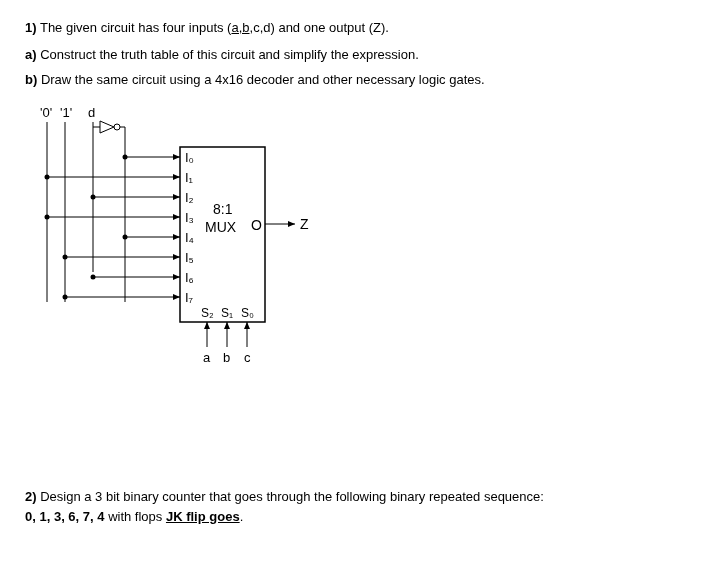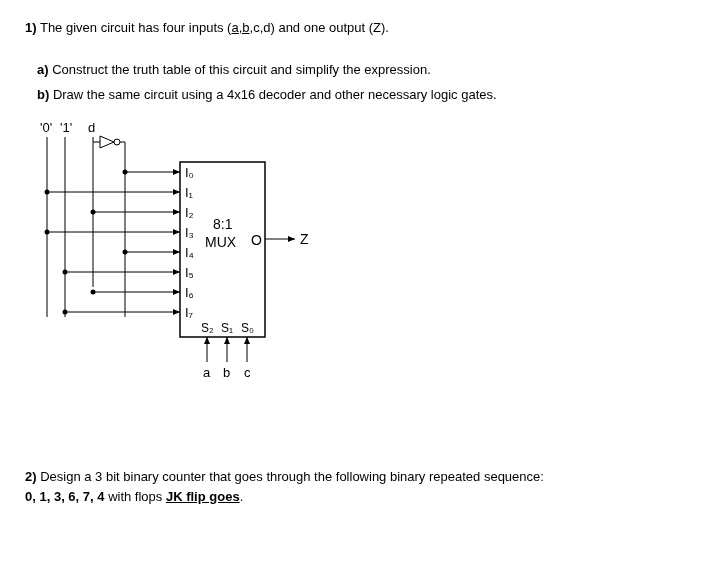--- a/index.html
+++ b/index.html
@@ -10,44 +10,43 @@
     body {
       font-family: Arial, sans-serif;
       background: white;
       width: 707px;
       height: 562px;
       padding: 20px 25px;
       font-size: 13px;
       color: #000;
     }
     .question-header {
-      margin-bottom: 27px;
+      margin-bottom: 12px;
     }
     .question-header strong {
       font-weight: bold;
     }
     .sub-question {
-      margin-left: 12px;
       margin-bottom: 10px;
     }
     .sub-question .label {
       font-weight: bold;
     }
     .underline {
       text-decoration: underline;
     }
     .circuit-container {
       position: relative;
       width: 350px;
       height: 280px;
       margin-top: 15px;
       margin-left: 10px;
     }
     .question-2 {
-      margin-top: 70px;
+      margin-top: 105px;
       text-align: justify;
       line-height: 1.5;
     }
   </style>
 </head>
 <body>
 
 <div class="question-header">
   <strong>1)</strong>
   <span>The given circuit has four inputs (</span><span class="underline">a,b</span><span>,c,d) and one output (Z).</span>

